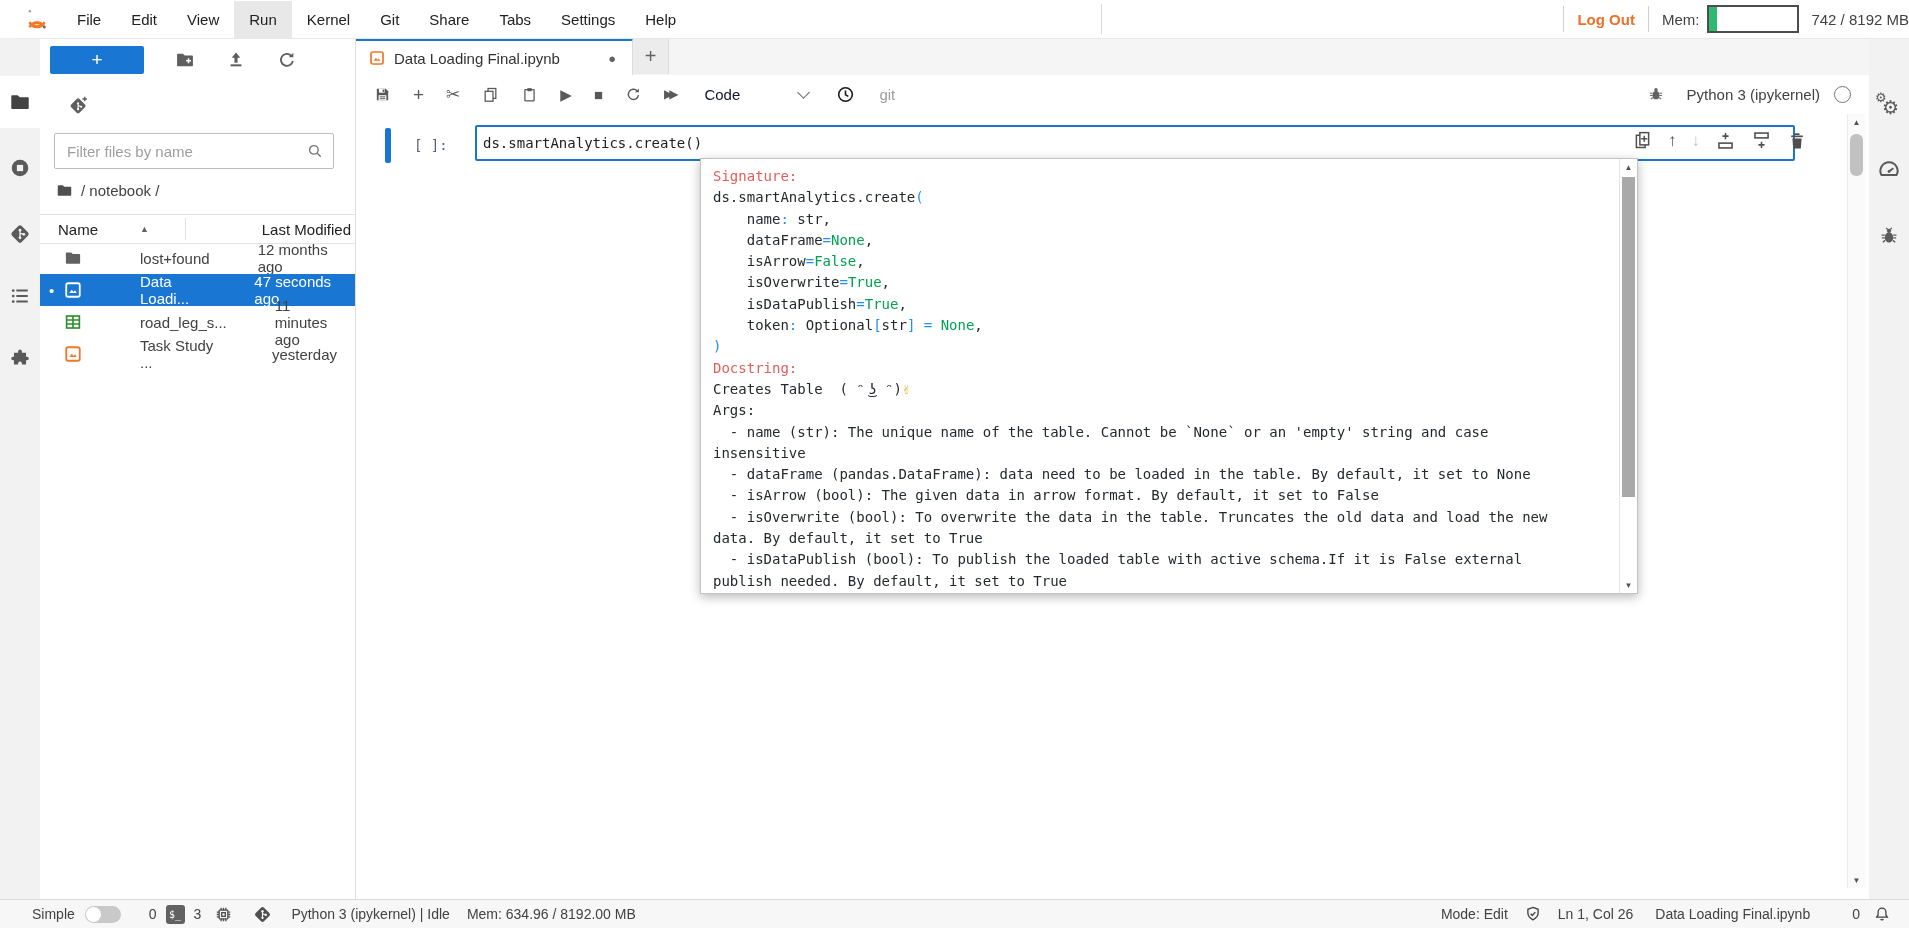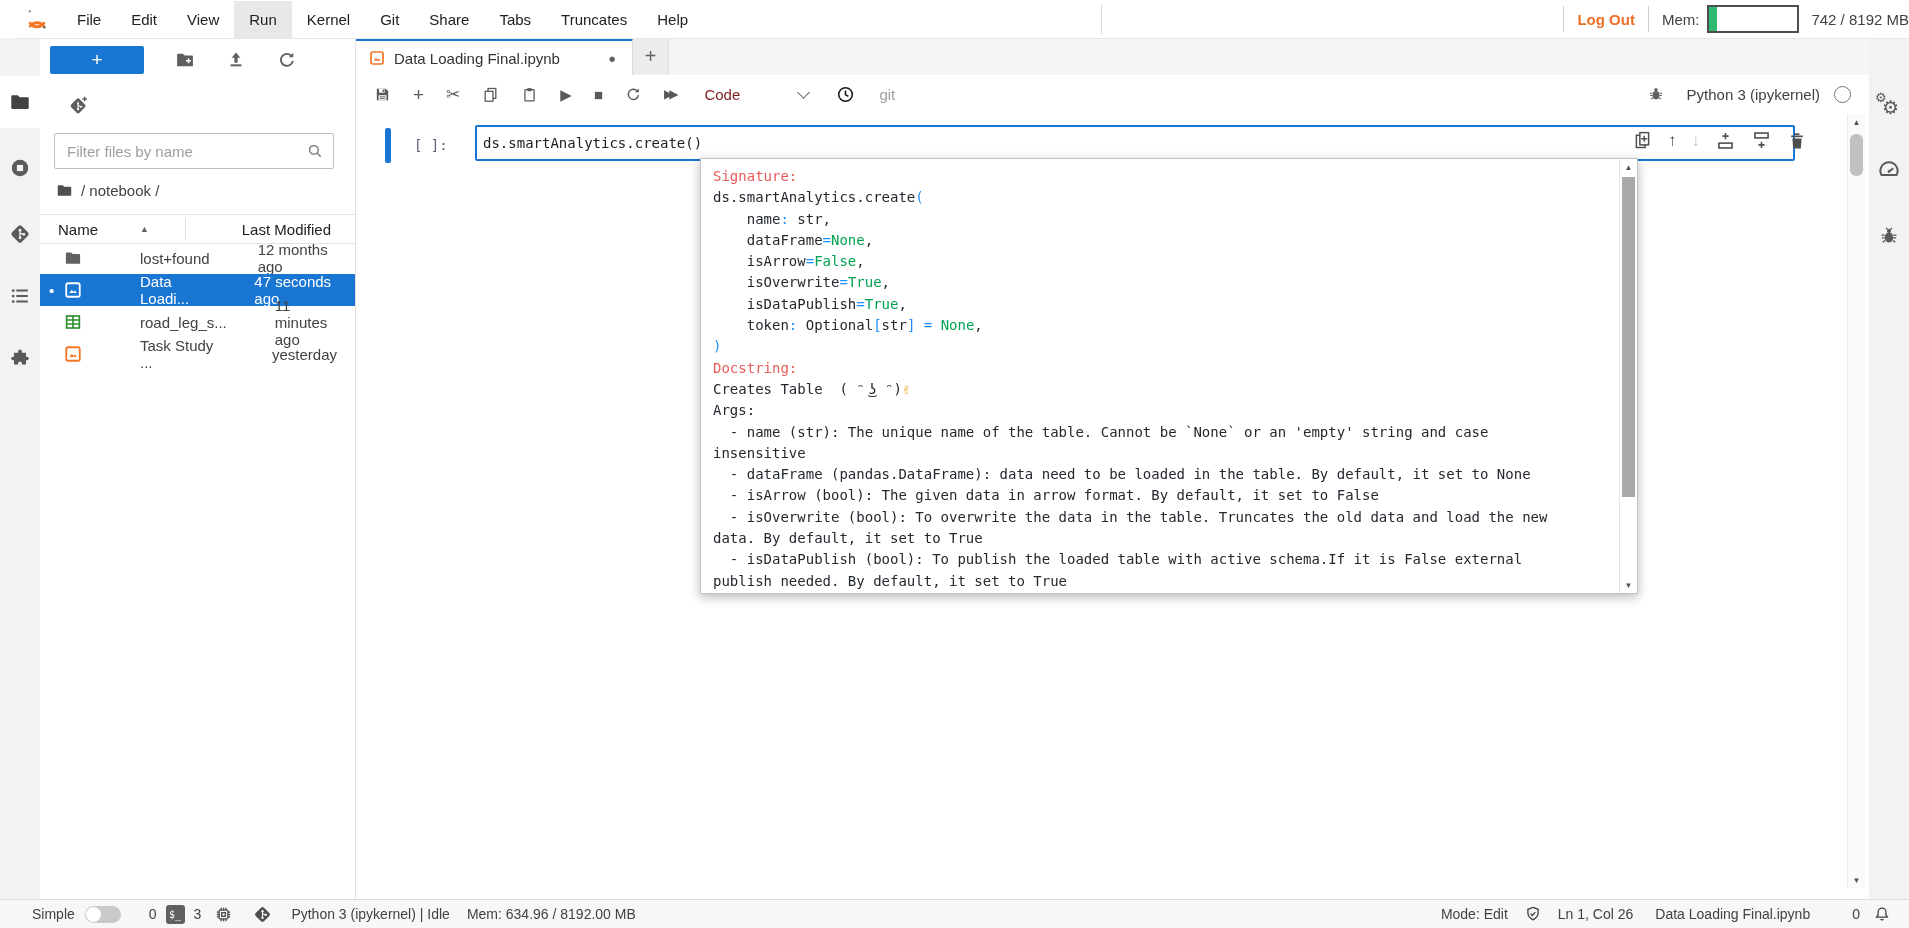--- a/index.html
+++ b/index.html
@@ -42,21 +42,21 @@
     font-family:"Liberation Sans",sans-serif;background:transparent;}
   .filter-box input::placeholder{color:#9e9e9e;}
   .filter-search{margin-right:9px;color:#757575;}
   .breadcrumb{position:absolute;left:16px;top:144px;display:flex;align-items:center;font-size:15px;color:#424242;}
   .breadcrumb .crumb{margin-left:8px;}
   .fb-header{position:absolute;left:0;top:176px;right:0;height:28px;border-top:1px solid #e3e3e3;border-bottom:1px solid #e3e3e3;
     display:flex;align-items:center;font-size:15px;color:#212121;}
   .fb-header .hname{margin-left:18px;}
   .fb-header .caret{margin-left:42px;font-size:9px;color:#616161;}
   .fb-header .hdiv{position:absolute;left:145px;top:3px;bottom:3px;width:1px;background:#e0e0e0;}
-  .fb-header .hmod{margin-left:auto;margin-right:24px;}
+  .fb-header .hmod{margin-left:auto;margin-right:4px;}
   .fb-rows{position:absolute;left:0;top:204px;right:0;}
   .fb-row{height:32px;display:flex;align-items:center;font-size:15px;color:#424242;position:relative;gap:48px;}
   .fb-row .ficon{margin-left:24px;display:flex;}
   .fb-row .fname{margin-left:10px;}
   .fb-row .ftime{margin-left:auto;margin-right:18px;}
   .fb-row.selected{background:#1976d2;color:#fff;}
   .fb-row .open-dot{position:absolute;left:9px;top:50%;transform:translateY(-50%);font-size:15px;color:#fff;}
   .ic-folder{color:#616161;}
   .fb-row.selected .ic-white{color:#fff;}
   .ic-nb{color:#f37726;}
@@ -71,21 +71,21 @@
   .newtab{width:36px;height:36px;background:#ececec;border-right:1px solid #dcdcdc;display:flex;align-items:center;
     justify-content:center;font-size:20px;color:#616161;box-sizing:border-box;}
   
   .nbtoolbar{position:absolute;left:356px;top:75px;right:40px;height:38px;background:#fff;border-bottom:1px solid #ddd;
     display:flex;align-items:center;}
   .tbi{color:#595959;margin-left:22px;display:flex;align-items:center;}
   .tbi.first{margin-left:18px;}
   .tb-glyph{font-size:15px;color:#595959;line-height:1;}
   .ffwd{letter-spacing:-4px;font-size:12px;padding-right:4px;}
   .celltype{margin-left:26px;display:flex;align-items:center;width:104px;justify-content:space-between;}
-  .celltype .ct-label{font-size:15px;color:#7f1d1d;}
+  .celltype .ct-label{font-size:15px;color:#0f172a;}
   .chev{width:8px;height:8px;border-right:1.8px solid #616161;border-bottom:1.8px solid #616161;transform:rotate(45deg);margin-top:-4px;}
   .tb-clock{margin-left:28px;color:#1a1a1a;}
   .tb-git-label{margin-left:24px;font-size:15px;color:#9e9e9e;}
   .nbtb-right{margin-left:auto;display:flex;align-items:center;padding-right:18px;}
   .kernel-name{font-size:15px;color:#424242;margin:0 14px 0 22px;}
   .kernel-circle{width:15px;height:15px;border:1.8px solid #757575;border-radius:50%;}
   
   .notebook{position:absolute;left:356px;top:113px;right:40px;bottom:28px;background:#fff;}
   .collapser{position:absolute;left:29px;top:15px;width:6px;height:35px;background:#1976d2;border-radius:2px;}
   .prompt{position:absolute;left:58px;top:15px;width:50px;height:35px;line-height:35px;font-size:14px;color:#5a5f73;}
@@ -131,21 +131,21 @@
     </svg>
   </span>
   <span class="menu-item">File</span>
   <span class="menu-item">Edit</span>
   <span class="menu-item">View</span>
   <span class="menu-item active">Run</span>
   <span class="menu-item">Kernel</span>
   <span class="menu-item">Git</span>
   <span class="menu-item">Share</span>
   <span class="menu-item">Tabs</span>
-  <span class="menu-item">Truncates</span>
+  <span class="menu-item">Settings</span>
   <span class="menu-item">Help</span>
   <div class="mb-divider"></div>
   <div class="menubar-right">
     <div class="mb-sep"></div>
     <span class="logout">Log Out</span>
     <div class="mb-sep"></div>
     <span class="mem-label">Mem:</span>
     <div class="mem-bar">
       <div class="mem-fill" style="width: 9%;"></div>
     </div>

